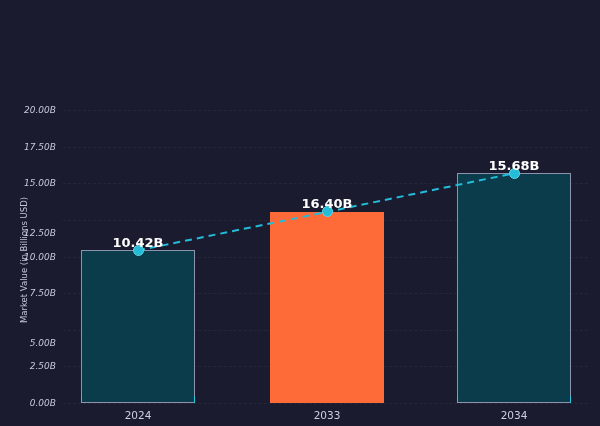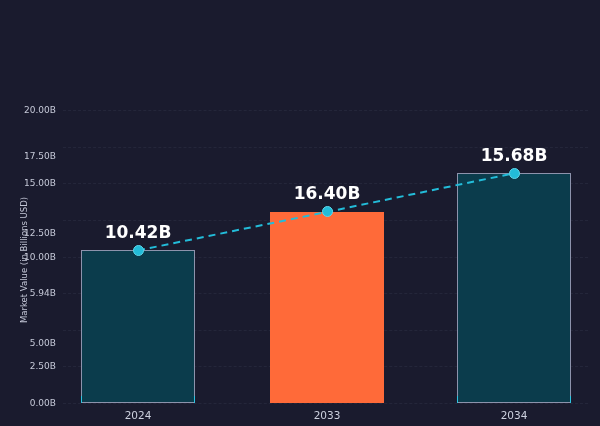--- a/index.html
+++ b/index.html
@@ -75,20 +75,21 @@
   }
   .ytick-lbl {
     position: absolute;
     left: 0;
     width: 56px;
     text-align: right;
     font-size: 9px;
     color: #c6c9d8;
     transform: translateY(-50%);
     white-space: nowrap;
+    font-style: italic;
   }
   .bar {
     position: absolute;
     bottom: 0;
     box-sizing: border-box;
   }
   .bar.teal {
     background: #0b3c4c;
     border: 1px solid #8d93ac;
   }
@@ -117,25 +118,26 @@
     height: 11px;
     margin-left: -5.5px;
     margin-top: -5.5px;
     border-radius: 50%;
     background: #23bcd9;
     border: 1.5px solid #5fd7ea;
     box-sizing: border-box;
   }
   .dlabel {
     position: absolute;
-    font-size: 17px;
+    font-size: 13px;
     font-weight: bold;
     color: #ffffff;
     transform: translate(-50%, -100%);
     white-space: nowrap;
+    margin-top: 8px;
   }
   .xtick-lbl {
     position: absolute;
     top: 409px;
     font-size: 10.5px;
     color: #ccd0de;
     transform: translateX(-50%);
     white-space: nowrap;
     text-align: center;
   }
@@ -145,25 +147,25 @@
 
 <div class="chart-root">
 
 
   <div class="axis-label-y">Market Value (in Billions USD)</div>
 
   <div class="ytick-wrap">
     <div class="ytick-lbl" style="top:403px">0.00B</div>
     <div class="ytick-lbl" style="top:366.4px">2.50B</div>
     <div class="ytick-lbl" style="top:343px">5.00B</div>
-    <div class="ytick-lbl" style="top:293.1px">5.94B</div>
+    <div class="ytick-lbl" style="top:293.1px">7.50B</div>
     <div class="ytick-lbl" style="top:256.5px">10.00B</div>
     <div class="ytick-lbl" style="top:233px">12.50B</div>
     <div class="ytick-lbl" style="top:183.2px">15.00B</div>
-    <div class="ytick-lbl" style="top:156px">17.50B</div>
+    <div class="ytick-lbl" style="top:147px">17.50B</div>
     <div class="ytick-lbl" style="top:110px">20.00B</div>
   </div>
 
   <div class="plot">
     <div class="gridline" style="top:0px"></div>
     <div class="gridline" style="top:36.6px"></div>
     <div class="gridline" style="top:73.3px"></div>
     <div class="gridline" style="top:109.9px"></div>
     <div class="gridline" style="top:146.5px"></div>
     <div class="gridline" style="top:183.1px"></div>

